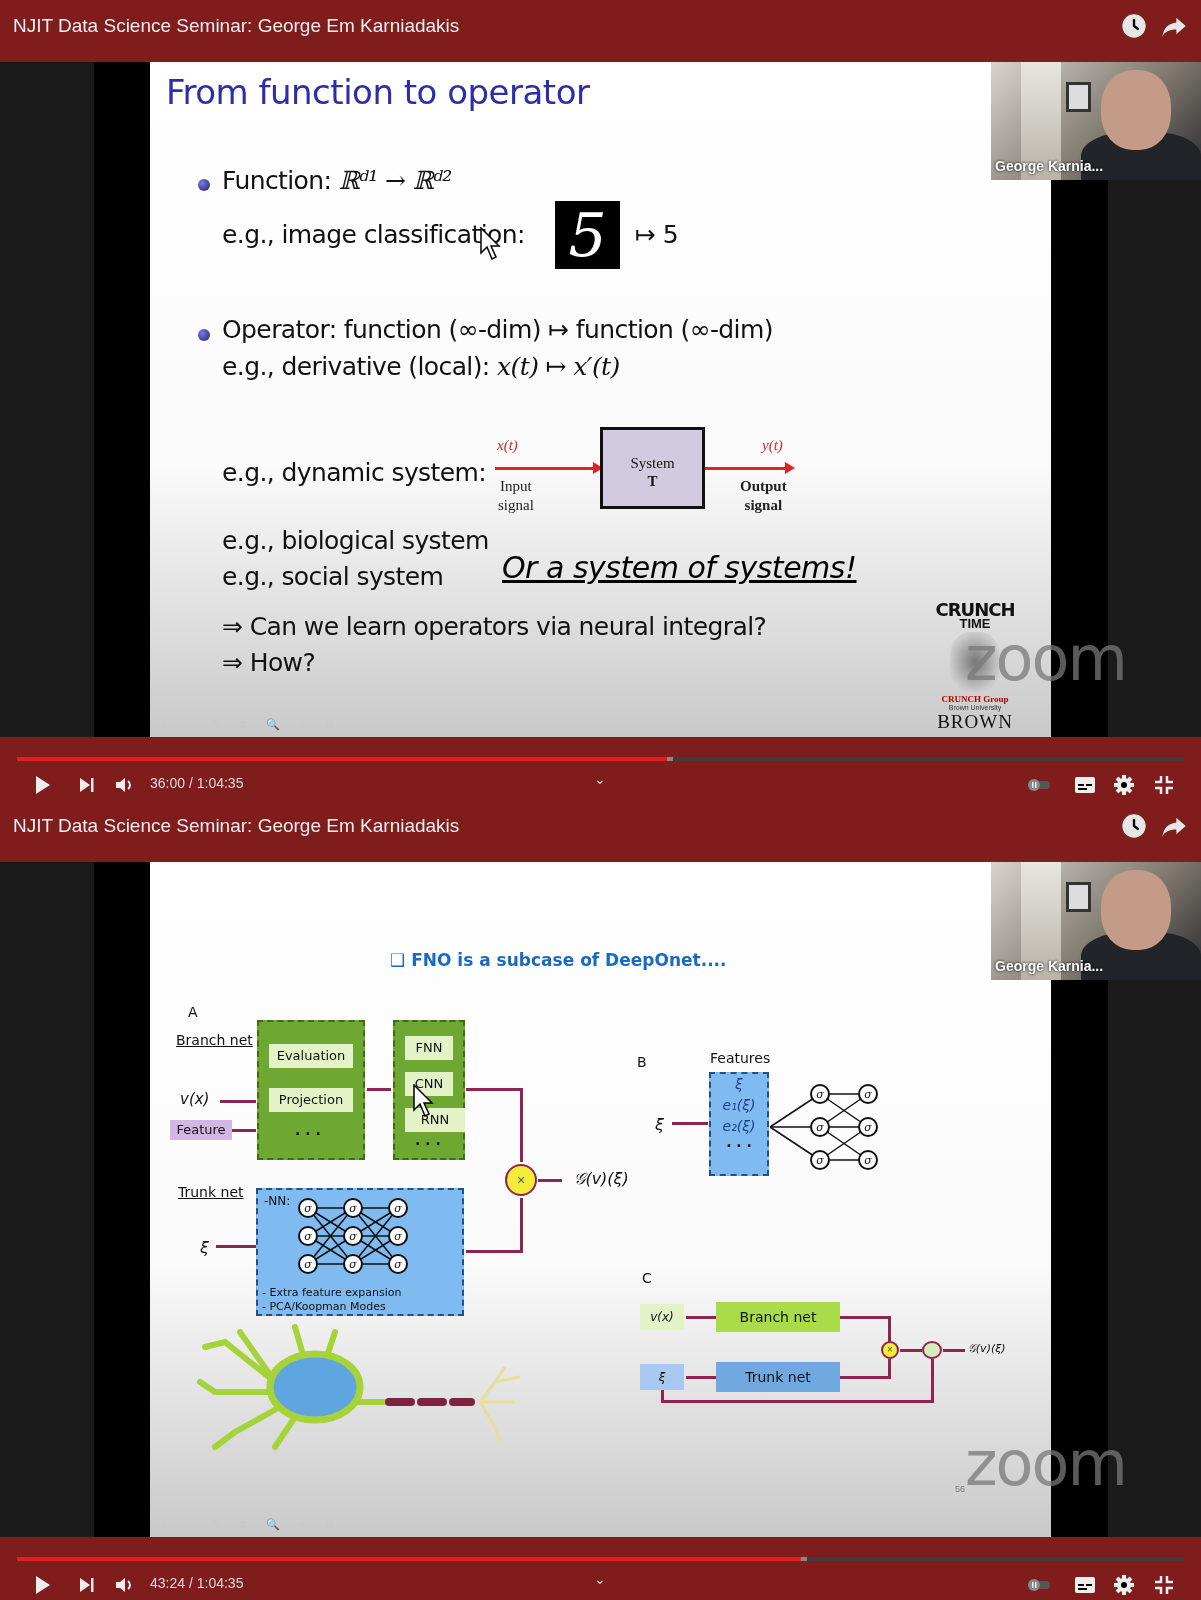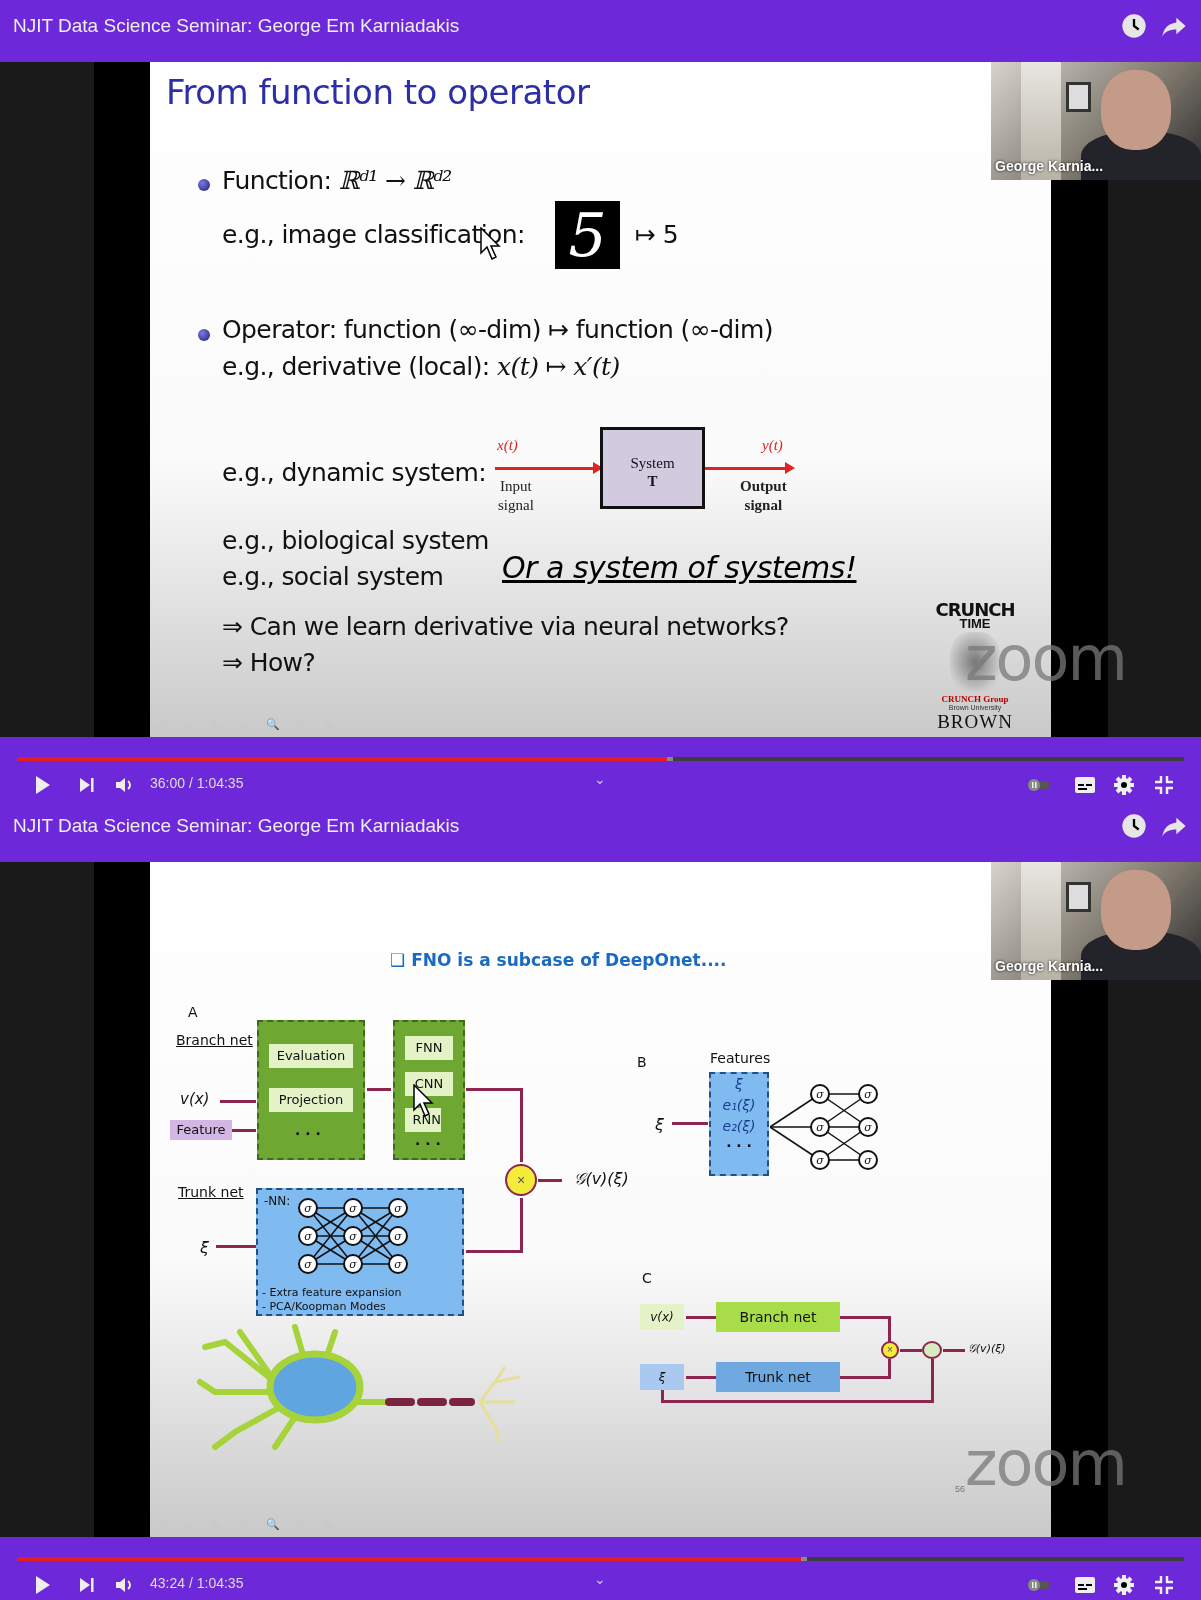--- a/index.html
+++ b/index.html
@@ -1,17 +1,17 @@
 <!DOCTYPE html>
 <html><head>
 <meta charset="utf-8">
 <style>
   * { box-sizing: border-box; margin: 0; padding: 0; }
   body { width: 1201px; height: 1600px; background: #000; font-family: "Liberation Sans", sans-serif; overflow: hidden; position: relative; color: #eee; }
-  .player { position: absolute; left: 0; width: 1201px; height: 800px; background: #6d28d9; }
+  .player { position: absolute; left: 0; width: 1201px; height: 800px; background: #7f1d1d; }
   .p1 { top: 0; }
   .p2 { top: 800px; }
   .title-bar { position: absolute; top: 0; left: 0; right: 0; height: 52px; }
   .video-title { position: absolute; left: 13px; top: 15px; font-size: 19px; color: #eee; }
   .top-icon { position: absolute; top: 12px; width: 28px; height: 28px; }
   .watch-later { left: 1120px; }
   .share { left: 1160px; }
   .video-area { position: absolute; top: 62px; left: 0; width: 1201px; height: 675px; background: #000; }
   .side-dark { position: absolute; top: 0; height: 675px; background: #1a1a1a; }
   .side-left { left: 0; width: 94px; }
@@ -116,21 +116,21 @@
         <span>System</span>
         <b>T</b>
       </div>
       <div class="arrow-red" style="left:555px;top:405px;width:82px;"></div>
       <div class="sig-var" style="left:612px;top:375px;">y(t)</div>
       <div class="sig-lbl" style="left:590px;top:415px;font-weight:bold;"><span>Output</span><br><span>signal</span></div>
 
       <div class="s-text" style="left:72px;top:464px;">e.g., biological system</div>
       <div class="s-text" style="left:72px;top:500px;">e.g., social system</div>
       <div class="sos">Or a system of systems!</div>
-      <div class="s-text" style="left:72px;top:550px;">⇒ Can we learn derivative via neural networks?</div>
+      <div class="s-text" style="left:72px;top:550px;">⇒ Can we learn operators via neural integral?</div>
       <div class="s-text" style="left:72px;top:586px;">⇒ How?</div>
 
       <div class="crunch">
         <div class="c1">CRUNCH</div>
         <div class="c2">TIME</div>
         <div class="sketch"></div>
         <div class="c3">CRUNCH Group</div>
         <div class="c4">Brown University</div>
         <div class="c5">BROWN</div>
       </div>
@@ -221,21 +221,21 @@
 
       <div class="green-box" style="left:107px;top:158px;width:108px;height:140px;">
         <div class="pale" style="left:10px;top:22px;width:84px;height:24px;line-height:24px;">Evaluation</div>
         <div class="pale" style="left:10px;top:66px;width:84px;height:24px;line-height:24px;">Projection</div>
         <div class="lbl" style="left:36px;top:104px;font-weight:bold;">· · ·</div>
       </div>
       <div class="mroon" style="left:217px;top:226px;width:24px;height:3px;"></div>
       <div class="green-box" style="left:243px;top:158px;width:72px;height:140px;">
         <div class="pale" style="left:10px;top:14px;width:48px;height:24px;line-height:24px;">FNN</div>
         <div class="pale" style="left:10px;top:50px;width:48px;height:24px;line-height:24px;">CNN</div>
-        <div class="pale" style="left:10px;top:86px;width:36px;height:24px;line-height:24px;text-align:right;">RNN</div>
+        <div class="pale" style="left:10px;top:86px;width:60px;height:24px;line-height:24px;">RNN</div>
         <div class="lbl" style="left:20px;top:114px;font-weight:bold;">· · ·</div>
       </div>
       <svg style="position:absolute;left:262px;top:222px;" width="24" height="34" viewBox="0 0 22 34">
           <path d="M1 1 L1 26 L7 20 L12 32 L16 30 L11 19 L19 19 Z" fill="#fff" stroke="#000" stroke-width="1.5"></path>
         </svg>
 
       <div class="mroon" style="left:316px;top:226px;width:56px;height:3px;"></div>
       <div class="mroon" style="left:370px;top:226px;width:3px;height:74px;"></div>
       <div class="mul-circle" style="left:355px;top:302px;">×</div>
       <div class="mroon" style="left:388px;top:317px;width:24px;height:3px;"></div>

